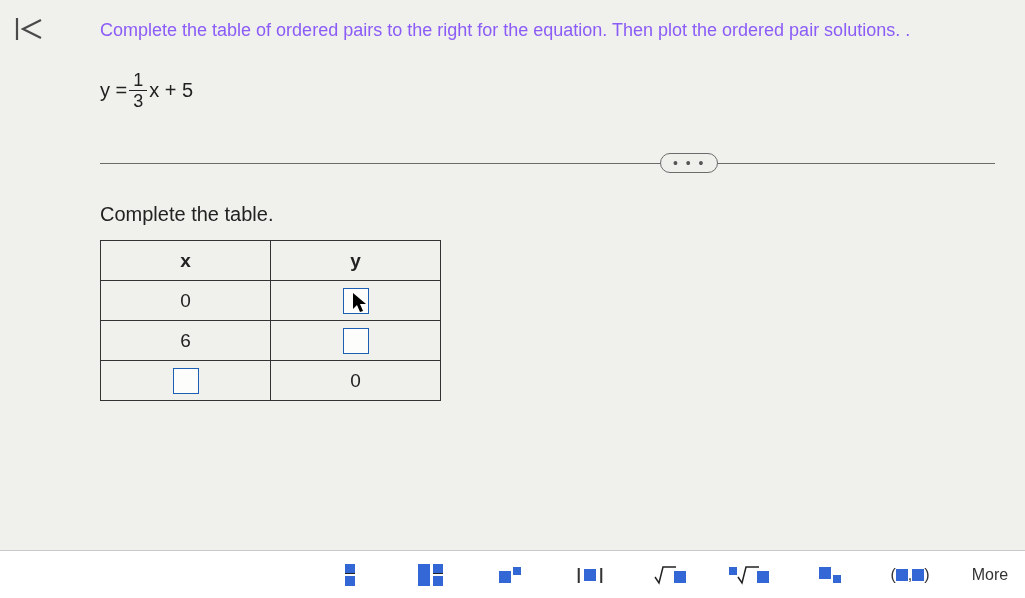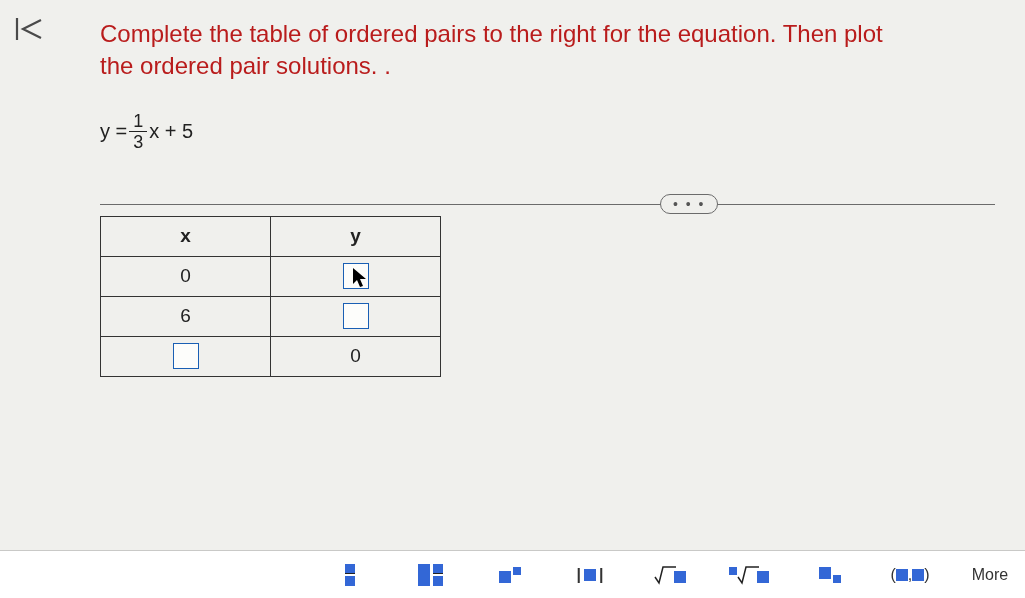--- a/index.html
+++ b/index.html
@@ -22,23 +22,23 @@
     padding-top: 14px;
     text-align: center;
   }
   .back-icon svg { stroke: #4a4a4a; stroke-width: 2.2; fill: none; }
   .content {
     flex: 1;
     padding: 18px 30px 0 40px;
     position: relative;
   }
   .instructions {
-    font-size: 24px;
+    font-size: 18px;
     line-height: 1.35;
-    color: #b91c1c;
+    color: #8b5cf6;
     max-width: 820px;
   }
   .equation {
     font-size: 20px;
     margin-top: 28px;
     display: flex;
     align-items: center;
   }
   .frac {
     display: inline-flex;
@@ -190,20 +190,21 @@
         <span class="den">3</span>
       </span>
       <span>x + 5</span>
     </div>
 
     <div class="divider-row">
       <div class="divider-line"></div>
       <div class="divider-pill">• • •</div>
     </div>
 
+    <p class="subhead">Complete the table.</p>
 
     <table class="xy">
       <tbody>
           <tr>
         <th>x</th>
         <th>y</th>
       </tr>
       <tr>
         <td>0</td>
         <td>

